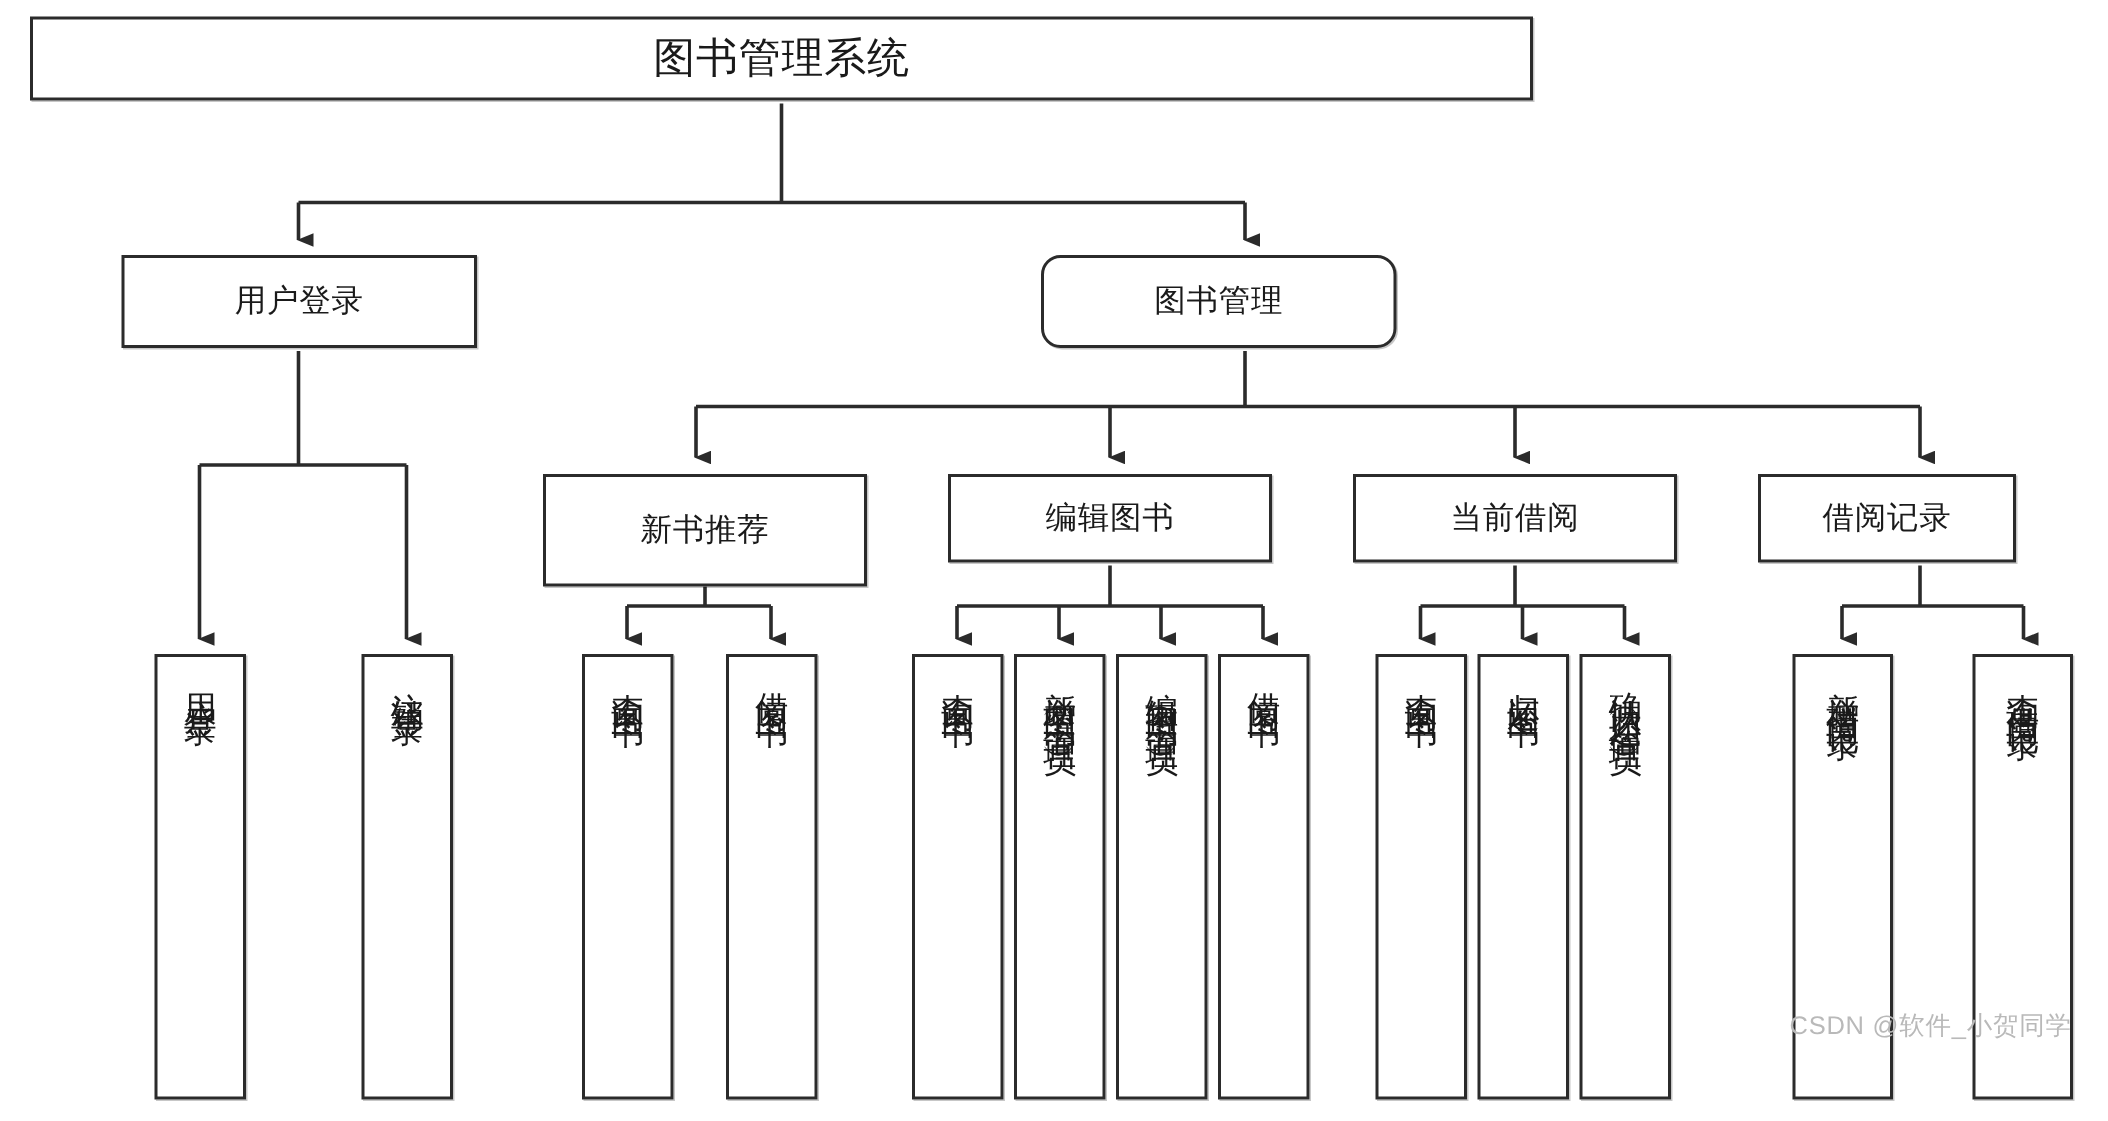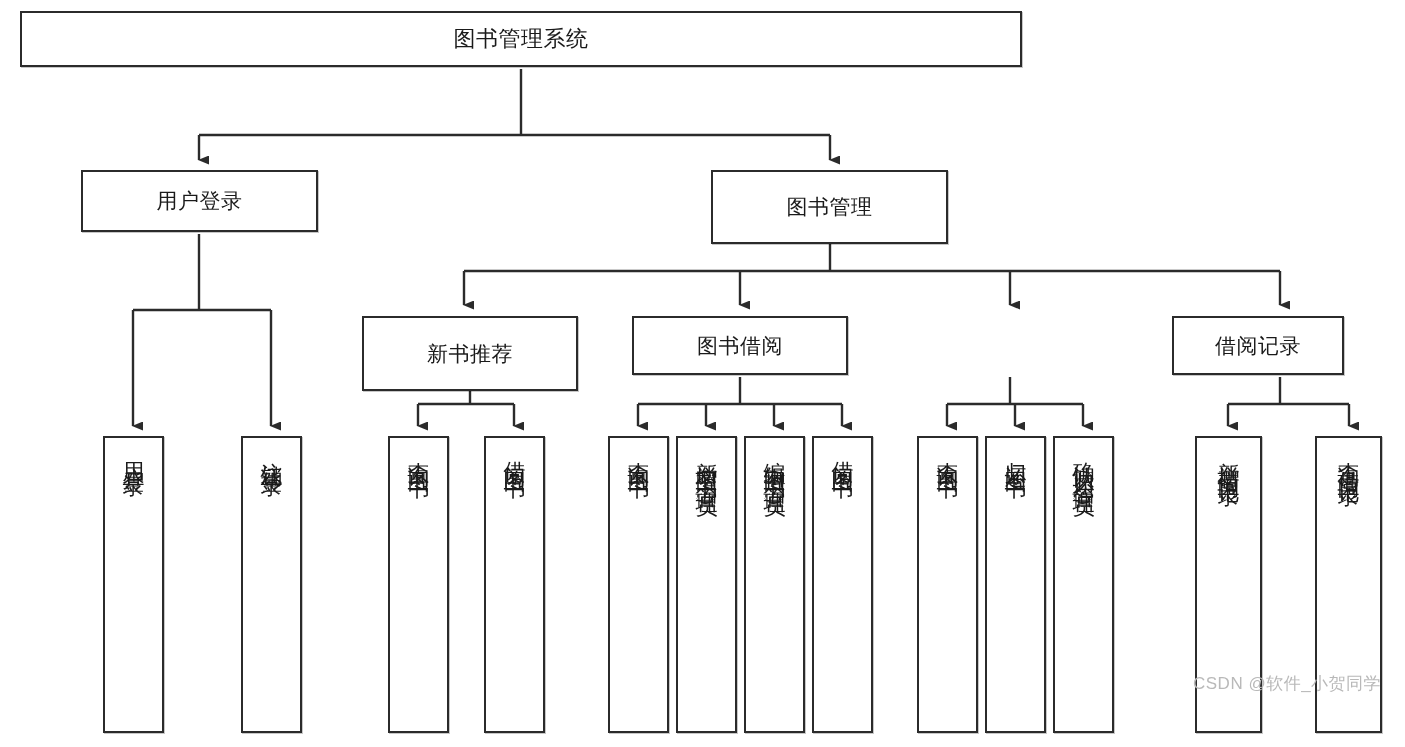--- a/index.html
+++ b/index.html
@@ -53,21 +53,21 @@
   }
   .node.vertical .node-label {
     writing-mode: vertical-rl;
     text-orientation: upright;
     font-size: 22px;
     letter-spacing: 5px;
     line-height: 1;
     white-space: nowrap;
     text-align: start;
   }
-  .node.root .node-label { font-size: 22px; }
+  .node.root .node-label { font-size: 28px; }
   .watermark {
     position: absolute;
     color: #b9b9b9;
     font-size: 17px;
     white-space: nowrap;
     letter-spacing: 0.5px;
     pointer-events: none;
   }
 </style>
 </head>
@@ -126,32 +126,35 @@
   </svg>
 
   <div class="node horizontal root" style="left:20px; top:11px; width:1002px; height:56px;">
     <span class="node-label">图书管理系统</span>
   </div>
 
   <div class="node horizontal" style="left:81px; top:170px; width:237px; height:62px;">
     <span class="node-label">用户登录</span>
   </div>
 
-  <div class="node horizontal" style="left:711px; top:170px; width:237px; height:74px;">
+  <div class="node horizontal" style="left:694px; top:170px; width:237px; height:62px;border-radius:13px;">
     <span class="node-label">图书管理</span>
   </div>
 
   <div class="node horizontal" style="left:362px; top:316px; width:216px; height:75px;">
     <span class="node-label">新书推荐</span>
   </div>
 
   <div class="node horizontal" style="left:632px; top:316px; width:216px; height:59px;">
-    <span class="node-label">图书借阅</span>
-  </div>
-
+    <span class="node-label">编辑图书</span>
+  </div>
+
+  <div class="node horizontal" style="left:902px; top:316px; width:216px; height:59px;">
+    <span class="node-label">当前借阅</span>
+  </div>
 
   <div class="node horizontal" style="left:1172px; top:316px; width:172px; height:59px;">
     <span class="node-label">借阅记录</span>
   </div>
 
   <div class="node vertical" style="left:103px; top:436px; width:61px; height:297px;">
     <span class="node-label">用户登录</span>
   </div>
 
   <div class="node vertical" style="left:241px; top:436px; width:61px; height:297px;">

